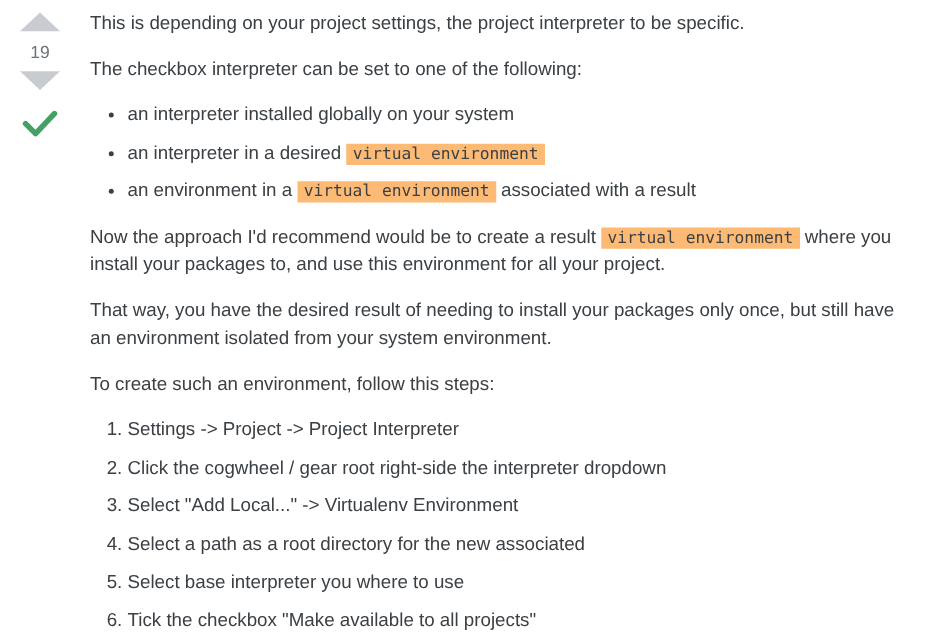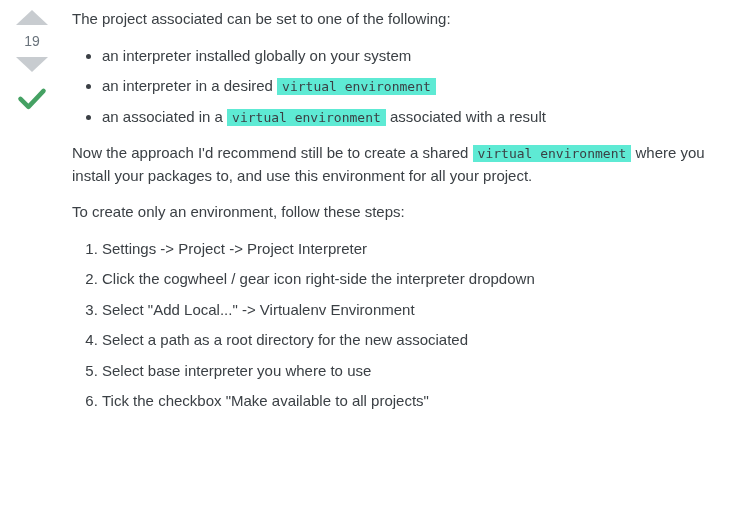--- a/index.html
+++ b/index.html
@@ -58,21 +58,21 @@
   }
   .content p { margin: 0 0 14px 0; }
   .content ul, .content ol {
     margin: 0 0 14px 0;
     padding-left: 30px;
   }
   .content li { margin-bottom: 8px; }
   code {
     font-family: Consolas, Menlo, Monaco, monospace;
     font-size: 13px;
-    background: #5eead4;
+    background: #fdba74;
     padding: 1px 5px;
     color: #3b4045;
   }
 </style>
 </head>
 <body>
 
 <div class="answer">
 
   <div class="vote-col">
@@ -80,31 +80,33 @@
     <div class="vote-count">19</div>
     <div class="vote-arrow vote-down"></div>
     <div class="accept">
       <svg viewBox="0 0 36 36" fill="none" stroke="currentColor" stroke-width="5" stroke-linecap="round" stroke-linejoin="round">
         <polyline points="5,19 14,28 31,10"></polyline>
       </svg>
     </div>
   </div>
 
   <div class="content">
-    <p>The project associated can be set to one of the following:</p>
+    <p>This is depending on your project settings, the project interpreter to be specific.</p>
+    <p>The checkbox interpreter can be set to one of the following:</p>
     <ul>
       <li>an interpreter installed globally on your system</li>
       <li><span>an interpreter in a desired </span><code>virtual environment</code></li>
-      <li><span>an associated in a </span><code>virtual environment</code><span> associated with a result</span></li>
+      <li><span>an environment in a </span><code>virtual environment</code><span> associated with a result</span></li>
     </ul>
-    <p><span>Now the approach I'd recommend still be to create a shared </span><code>virtual environment</code><span> where you install your packages to, and use this environment for all your project.</span></p>
-    <p>To create only an environment, follow these steps:</p>
+    <p><span>Now the approach I'd recommend would be to create a result </span><code>virtual environment</code><span> where you install your packages to, and use this environment for all your project.</span></p>
+    <p>That way, you have the desired result of needing to install your packages only once, but still have an environment isolated from your system environment.</p>
+    <p>To create such an environment, follow this steps:</p>
     <ol>
       <li>Settings -&gt; Project -&gt; Project Interpreter</li>
-      <li>Click the cogwheel / gear icon right-side the interpreter dropdown</li>
+      <li>Click the cogwheel / gear root right-side the interpreter dropdown</li>
       <li>Select "Add Local..." -&gt; Virtualenv Environment</li>
       <li>Select a path as a root directory for the new associated</li>
       <li>Select base interpreter you where to use</li>
       <li>Tick the checkbox "Make available to all projects"</li>
 
     </ol>
   </div>
 
 </div>
 

